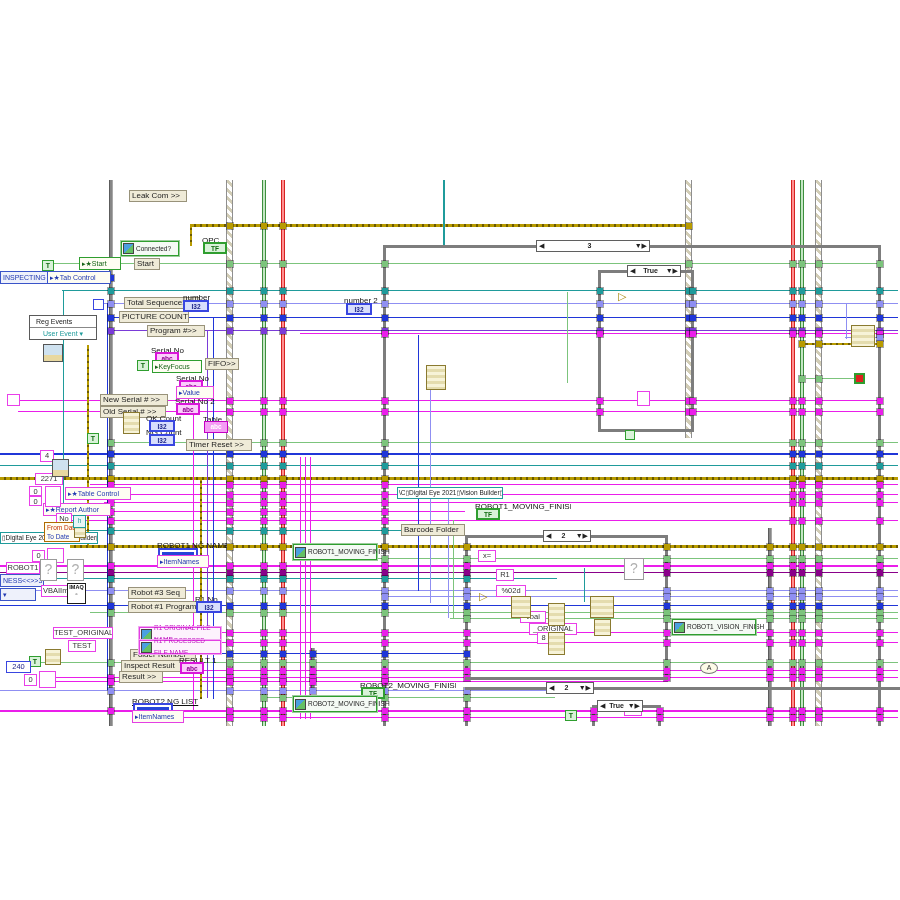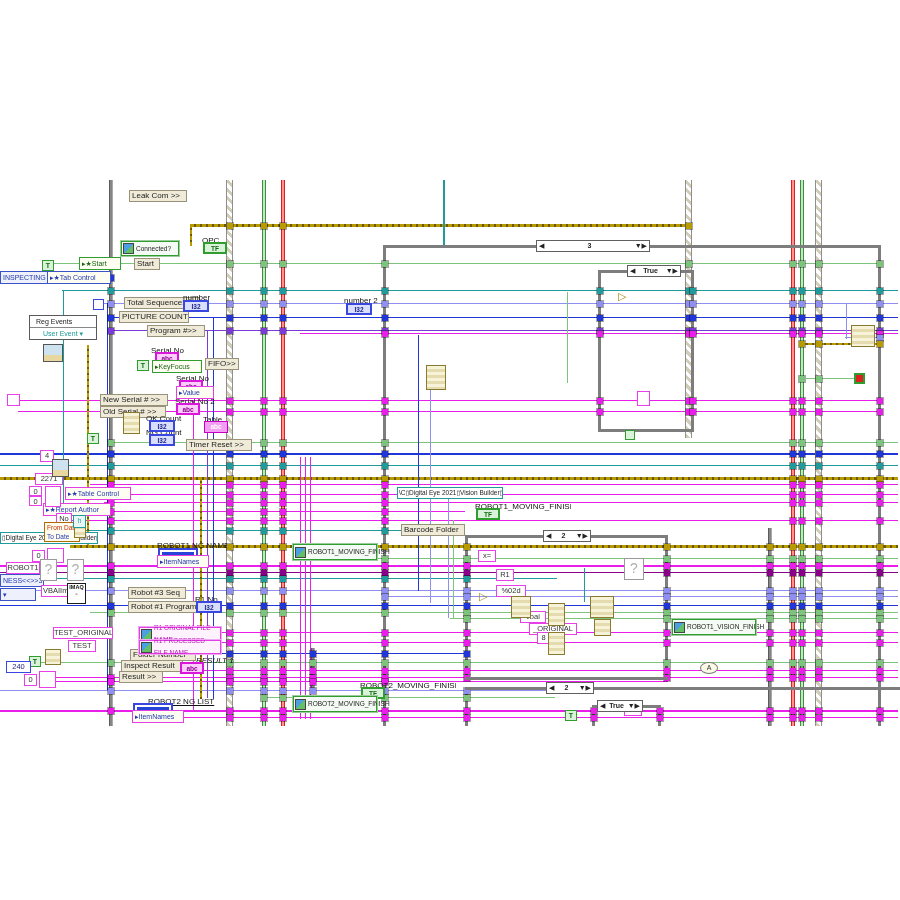--- a/index.html
+++ b/index.html
@@ -565,23 +565,23 @@
       <div class="node txt abs" style="left: 202px; top: 236px; width: 24px; height: 12px;">OPC</div>
       <div class="node txt abs" style="left: 183px; top: 293px; width: 34px; height: 12px;">number</div>
       <div class="node txt abs" style="left: 344px; top: 296px; width: 42px; height: 12px;">number 2</div>
       <div class="node txt abs" style="left: 151px; top: 346px; width: 40px; height: 12px;">Serial No</div>
       <div class="node txt abs" style="left: 176px; top: 374px; width: 40px; height: 12px;">Serial No</div>
       <div class="node txt abs" style="left: 175px; top: 397px; width: 48px; height: 12px;">Serial No 2</div>
       <div class="node txt abs" style="left: 146px; top: 414px; width: 42px; height: 12px;">OK Count</div>
       <div class="node txt abs" style="left: 146px; top: 428px; width: 42px; height: 12px;">NG Count</div>
       <div class="node txt abs" style="left: 203px; top: 415px; width: 32px; height: 12px;">Table</div>
       <div class="node txt abs" style="left: 195px; top: 595px; width: 28px; height: 12px;">R1 No</div>
-      <div class="node txt abs" style="left: 196px; top: 656px; width: 42px; height: 12px; font-style: italic;">RESULT 1</div>
+      <div class="node txt abs" style="left: 179px; top: 656px; width: 42px; height: 12px;">RESULT 1</div>
       <div class="node txt abs" style="left: 157px; top: 541px; width: 70px; height: 12px;">ROBOT1 NG NAME</div>
-      <div class="node txt abs" style="left: 148px; top: 697px; width: 70px; height: 12px; text-decoration: underline;">ROBOT2 NG LIST</div>
+      <div class="node txt abs" style="left: 132px; top: 697px; width: 70px; height: 12px; text-decoration: underline;">ROBOT2 NG LIST</div>
       <div class="node txt abs" style="left: 475px; top: 502px; width: 96px; height: 12px;">ROBOT1_MOVING_FINISH</div>
       <div class="node txt abs" style="left: 360px; top: 681px; width: 96px; height: 12px;">ROBOT2_MOVING_FINISH</div>
       <div class="term t-bool abs" style="left: 203px; top: 242px; width: 24px; height: 12px;">TF</div>
       <div class="term t-bool abs" style="left: 476px; top: 508px; width: 24px; height: 12px;">TF</div>
       <div class="term t-bool abs" style="left: 361px; top: 687px; width: 24px; height: 12px;">TF</div>
       <div class="term t-num abs" style="left: 183px; top: 300px; width: 26px; height: 12px;">I32</div>
       <div class="term t-num abs" style="left: 346px; top: 303px; width: 26px; height: 12px;">I32</div>
       <div class="term t-num abs" style="left: 149px; top: 420px; width: 26px; height: 12px;">I32</div>
       <div class="term t-num abs" style="left: 149px; top: 434px; width: 26px; height: 12px;">I32</div>
       <div class="term t-num abs" style="left: 196px; top: 601px; width: 26px; height: 12px;">I32</div>

